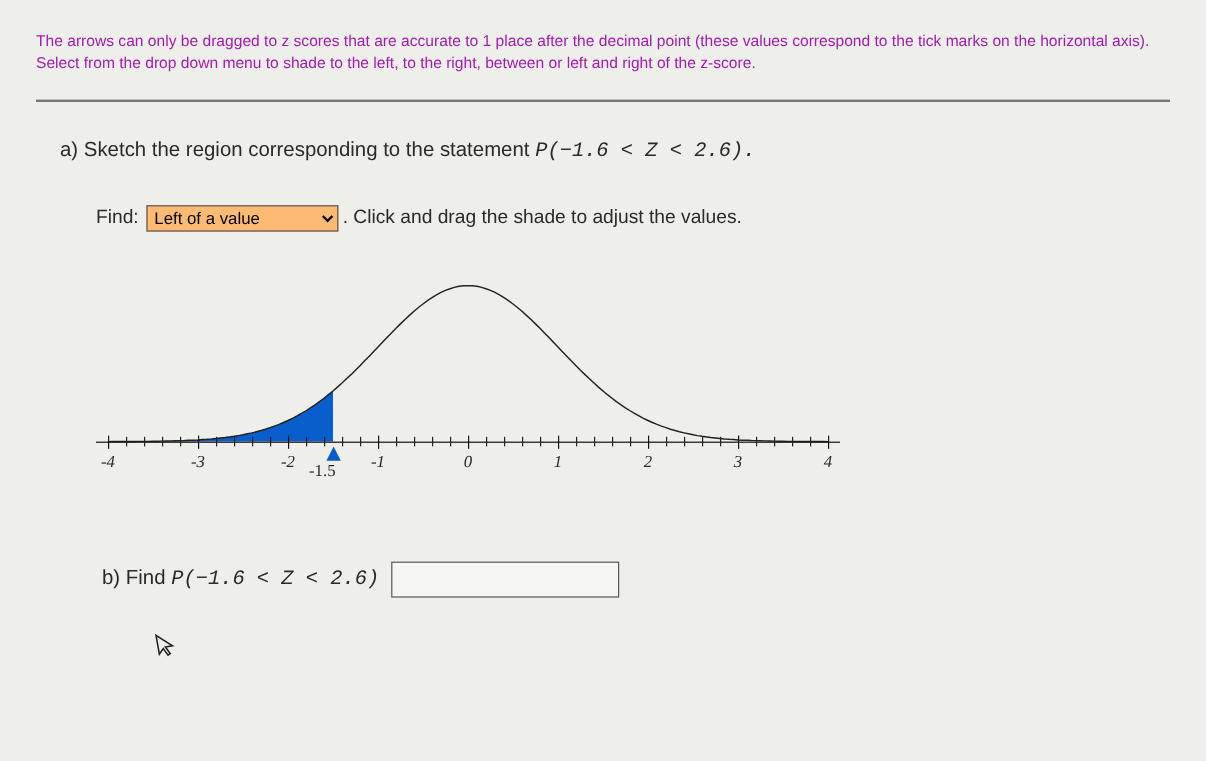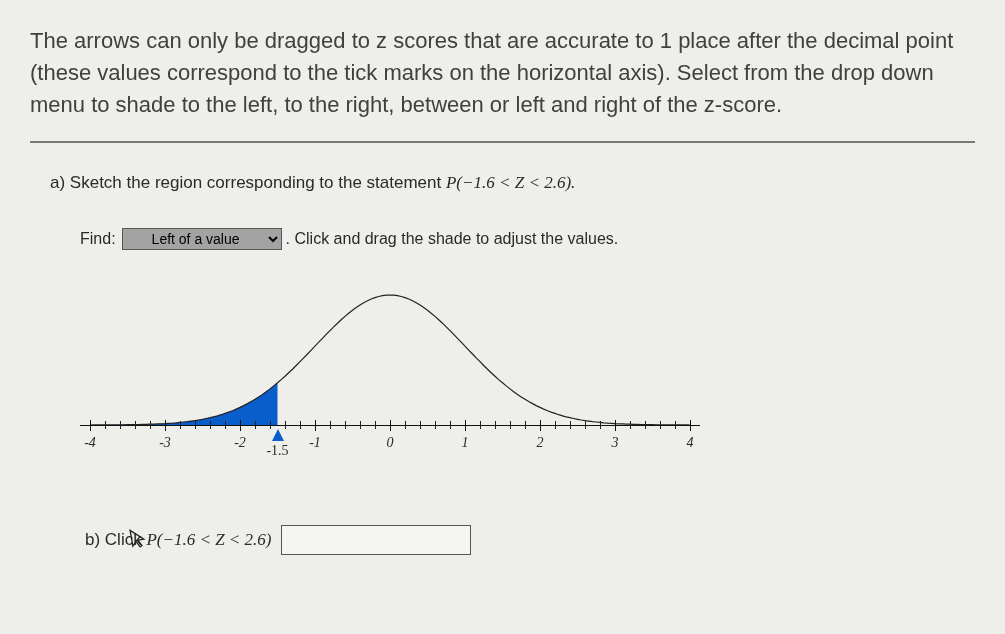--- a/index.html
+++ b/index.html
@@ -6,56 +6,55 @@
     margin: 0;
     padding: 25px 30px;
     font-family: Arial, Helvetica, sans-serif;
     background: #eeeeea;
     color: #2a2a2a;
     width: 1005px;
     height: 634px;
     box-sizing: border-box;
   }
   .instructions {
-    font-size: 22px;
+    font-size: 13px;
     line-height: 1.45;
-    color: #404040;
+    color: #a21caf;
     margin-bottom: 20px;
   }
   .hr {
     border: none;
     border-top: 2px solid #777;
     margin: 6px 0 30px 0;
   }
   .question-a {
     font-size: 17px;
     margin: 25px 0 35px 20px;
   }
   .math {
-    font-family: Liberation Serif, serif;
+    font-family: Liberation Mono, monospace;
     font-style: italic;
     margin-top: 32px;
   }
   .shade-row {
     margin-left: 50px;
     font-size: 16px;
     display: flex;
     align-items: center;
   }
   .shade-label {
     margin-right: 6px;
   }
   select.shade-select {
     font-size: 14px;
     padding: 1px 2px;
-    background: #a3a3a3;
+    background: #fdba74;
     border: 1px solid #555;
     min-width: 160px;
     font-family: inherit;
-    text-align: center;
   }
   .after-select {
     margin-left: 4px;
   }
   .chart-wrap {
     margin: 25px 0 10px 50px;
     width: 620px;
     height: 200px;
     position: relative;
   }
@@ -88,21 +87,21 @@
     top: 146px;
     width: 1px;
     height: 8px;
     background: #222;
   }
   .arrow-marker {
     position: absolute;
     top: 150px;
     width: 40px;
     margin-left: -20px;
-    text-align: center;
+    text-align: left;
     cursor: grab;
   }
   .arrow-marker .tri {
     width: 0;
     height: 0;
     border-left: 6px solid transparent;
     border-right: 6px solid transparent;
     border-bottom: 12px solid #0a5ecc;
     margin: 4px auto 0 auto;
   }
@@ -243,16 +242,16 @@
   </div>
 
 <div class="cursor-icon">
   <svg width="18" height="22" viewBox="0 0 18 22">
       <path d="M2 2 L2 18 L6 14 L9 20 L11 19 L8 13 L14 13 Z" fill="none" stroke="#222" stroke-width="1.3"></path>
     </svg>
 </div>
 
 <div class="question-b">
   <span>
-    <span>b) Click </span><span class="math">P(−1.6 &lt; Z &lt; 2.6)</span>
+    <span>b) Find </span><span class="math">P(−1.6 &lt; Z &lt; 2.6)</span>
   </span>
   <input type="text" class="answer-input" value="" style="">
 </div>
 
 </body></html>

